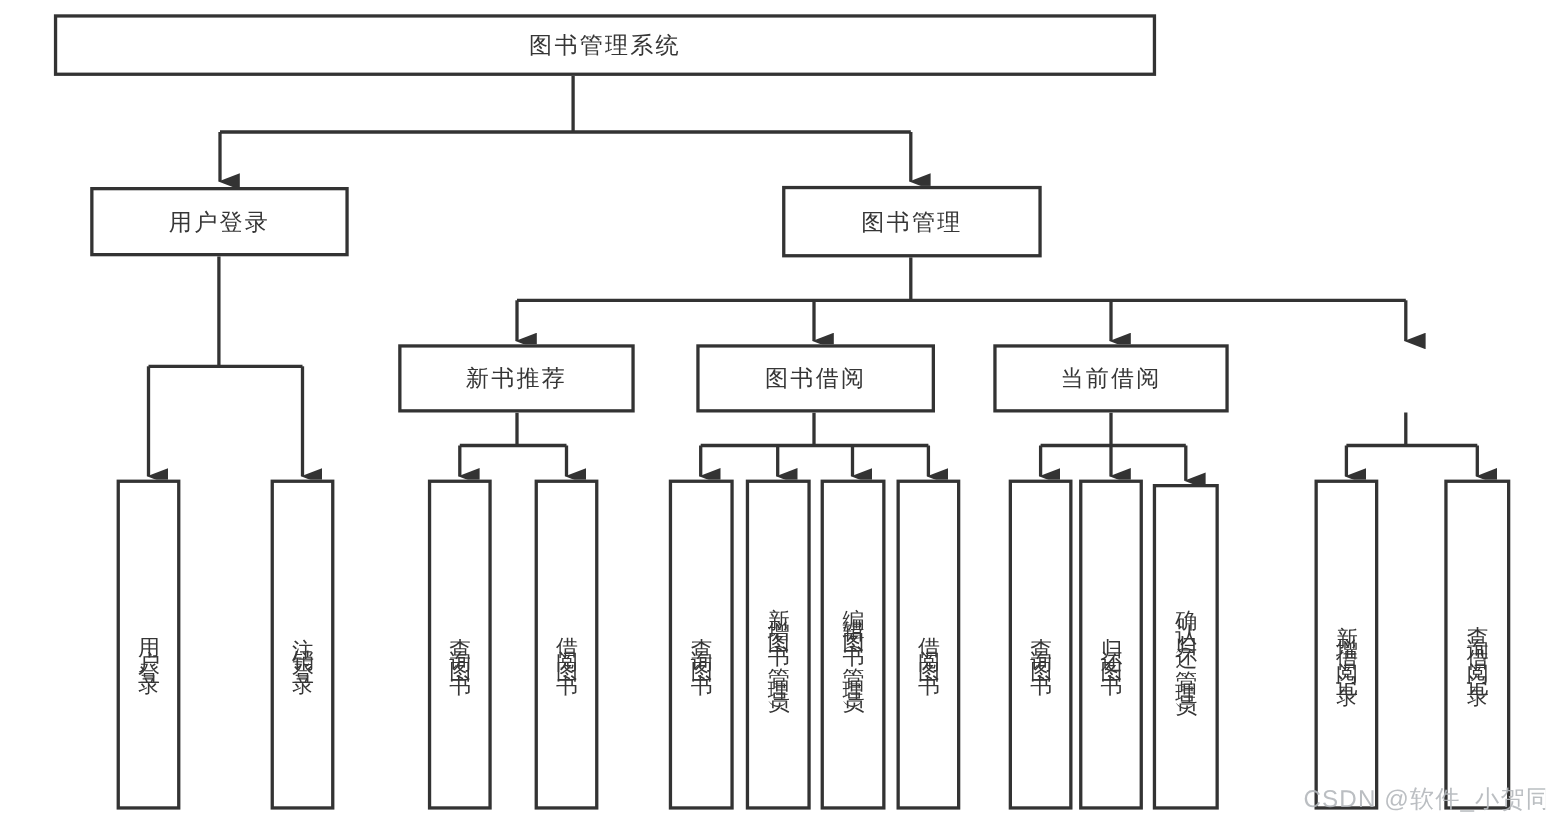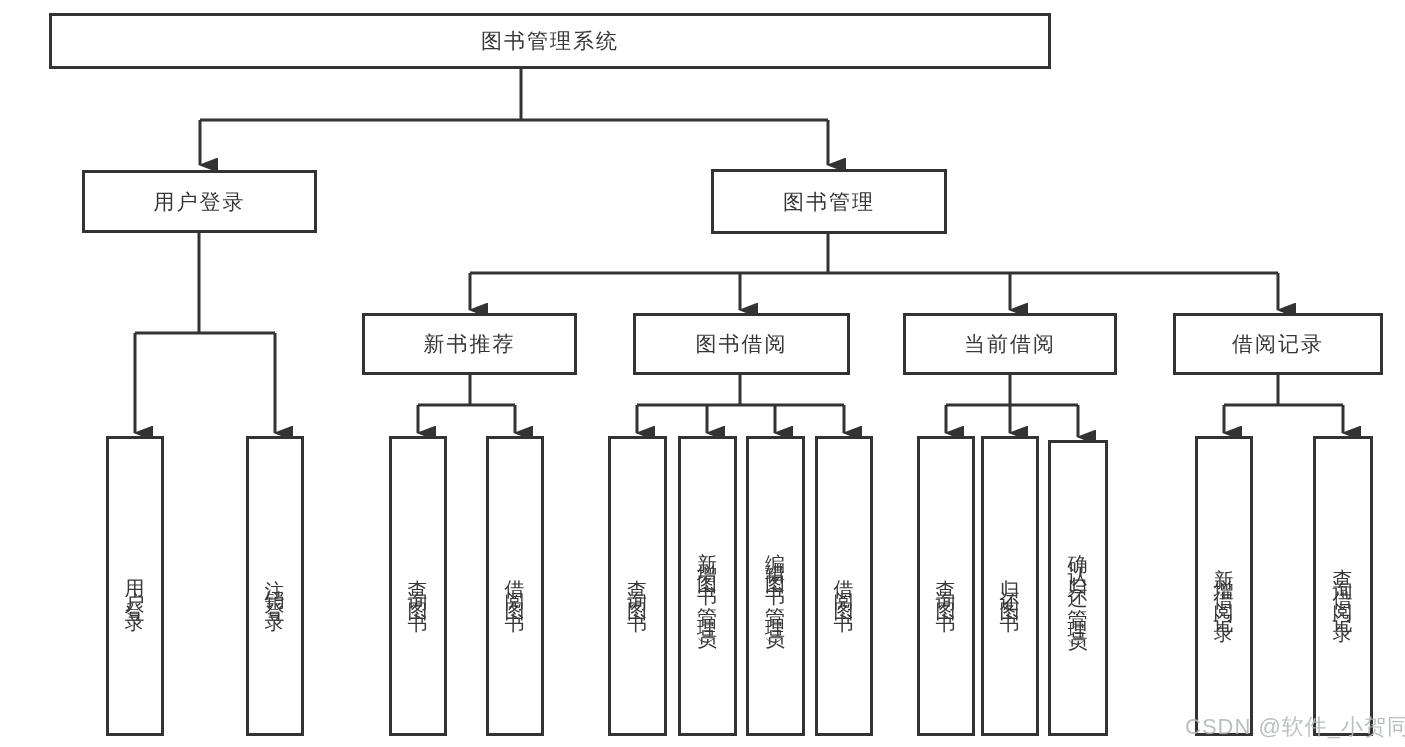--- a/index.html
+++ b/index.html
@@ -146,23 +146,20 @@
 
   <div class="node n-mgmt">
     <span class="h-label">图书管理</span>
   </div>
   <div class="node n-borrow">
     <span class="h-label">图书借阅</span>
   </div>
   <div class="node n-current">
     <span class="h-label">当前借阅</span>
   </div>
-  <div class="node n-records">
-    <span class="h-label">借阅记录</span>
-  </div>
 
   <div class="node v-node leaf l-1">
     <span class="v-label">用户登录</span>
   </div>
   <div class="node v-node leaf l-2">
     <span class="v-label">注销登录</span>
   </div>
 
   <div class="node v-node leaf l-3">
     <span class="v-label">查询图书</span>

